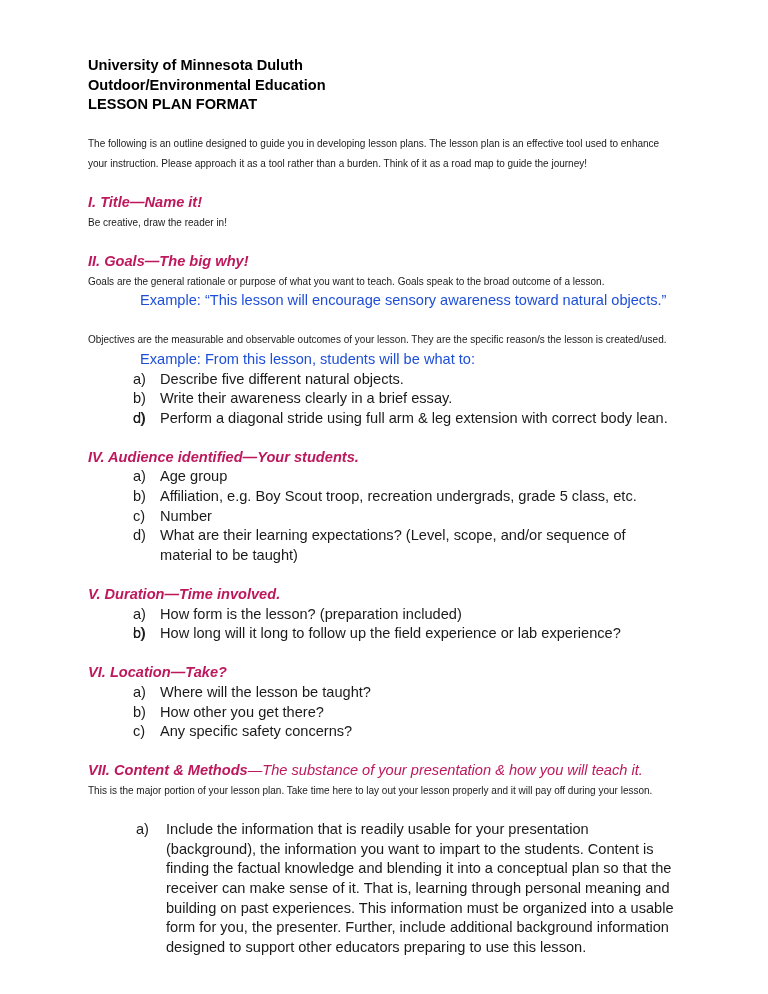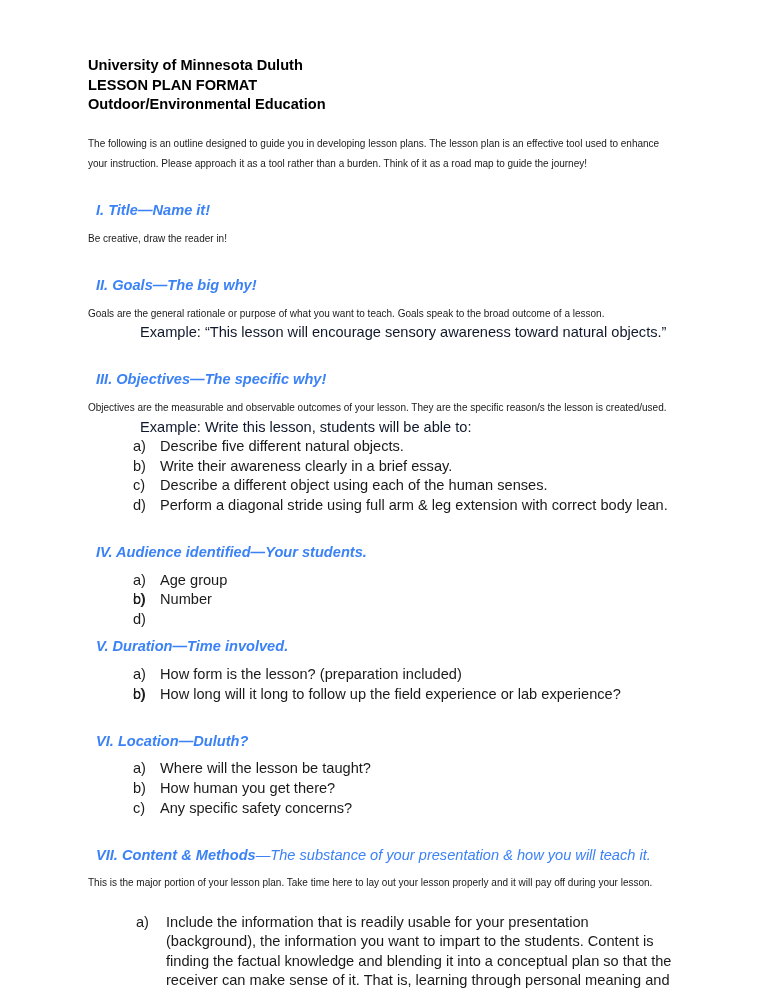--- a/index.html
+++ b/index.html
@@ -34,32 +34,32 @@
     line-height: 19.6px;
     color: #1a1a1a;
     margin: 0;
     text-align: left;
   }
   .section-heading {
     font-weight: bold;
     font-style: italic;
     font-size: 14.6px;
     line-height: 19.6px;
-    color: #3b82f6;
-    margin: 8px;
+    color: #be185d;
+    margin: 0;
   }
   .section-heading .tail-italic {
     font-weight: normal;
     font-style: italic;
   }
   .gap-sm { height: 19.6px; }
   .example-line {
     font-size: 14.6px;
     line-height: 19.6px;
-    color: #0f172a;
+    color: #1d4ed8;
     margin: 0;
     padding-left: 52px;
   }
   ul.alpha-list {
     list-style: none;
     margin: 0;
     padding: 0;
   }
   ul.alpha-list > li {
     font-size: 14.6px;
@@ -85,22 +85,22 @@
   .sec-block { margin: 0; }
 </style>
 </head>
 <body>
 
 <div class="page">
   <div class="content">
 
     <div class="heading-block">
       <div>University of Minnesota Duluth</div>
+      <div>Outdoor/Environmental Education</div>
       <div>LESSON PLAN FORMAT</div>
-      <div>Outdoor/Environmental Education</div>
     </div>
 
     <div class="gap-sm"></div>
 
     <p class="para">The following is an outline designed to guide you in developing lesson plans. The lesson plan is an effective tool used to enhance your instruction. Please approach it as a tool rather than a burden.  Think of it as a road map to guide the journey!</p>
 
     <div class="gap-sm"></div>
 
     <div class="sec-block">
       <p class="section-heading">I. Title—Name it!</p>
@@ -111,61 +111,60 @@
 
     <div class="sec-block">
       <p class="section-heading">II. Goals—The big why!</p>
       <p class="para">Goals are the general rationale or purpose of what you want to teach.  Goals speak to the broad outcome of a lesson.</p>
       <p class="example-line">Example: “This lesson will encourage sensory awareness toward natural objects.”</p>
     </div>
 
     <div class="gap-sm"></div>
 
     <div class="sec-block">
-      <p class="section-heading">III. Objectives—The specific why!</p>
       <p class="para">Objectives are the measurable and observable outcomes of your lesson. They are the specific reason/s the lesson is created/used.</p>
-      <p class="example-line">Example: Write this lesson, students will be able to:</p>
+      <p class="example-line">Example: From this lesson, students will be what to:</p>
       <ul class="alpha-list">
         <li><span class="marker">a)</span><span>Describe five different natural objects.</span></li>
         <li><span class="marker">b)</span><span>Write their awareness clearly in a brief essay.</span></li>
-        <li><span class="marker">c)</span><span>Describe a different object using each of the human senses.</span></li>
+        <li><span class="marker">c)</span></li>
         <li><span class="marker">d)</span><span>Perform a diagonal stride using full arm &amp; leg extension with correct body lean.</span></li>
       </ul>
     </div>
 
     <div class="gap-sm"></div>
 
     <div class="sec-block">
       <p class="section-heading">IV. Audience identified—Your students.</p>
       <ul class="alpha-list">
         <li><span class="marker">a)</span><span>Age group</span></li>
-        <li><span class="marker">b)</span></li>
+        <li><span class="marker">b)</span><span>Affiliation, e.g. Boy Scout troop, recreation undergrads, grade 5 class, etc.</span></li>
         <li><span class="marker">c)</span><span>Number</span></li>
-        <li><span class="marker">d)</span></li>
+        <li><span class="marker">d)</span><span>What are their learning expectations? (Level, scope, and/or sequence of material to be taught)</span></li>
       </ul>
     </div>
 
     <div class="gap-sm"></div>
 
     <div class="sec-block">
       <p class="section-heading">V. Duration—Time involved.</p>
       <ul class="alpha-list">
         <li><span class="marker">a)</span><span>How form is the lesson?  (preparation included)</span></li>
         <li><span class="marker">b)</span></li>
         <li><span class="marker">c)</span><span>How long will it long to follow up the field experience or lab experience?</span></li>
       </ul>
     </div>
 
     <div class="gap-sm"></div>
 
     <div class="sec-block">
-      <p class="section-heading">VI. Location—Duluth?</p>
+      <p class="section-heading">VI. Location—Take?</p>
       <ul class="alpha-list">
         <li><span class="marker">a)</span><span>Where will the lesson be taught?</span></li>
-        <li><span class="marker">b)</span><span>How human you get there?</span></li>
+        <li><span class="marker">b)</span><span>How other you get there?</span></li>
         <li><span class="marker">c)</span><span>Any specific safety concerns?</span></li>
       </ul>
     </div>
 
     <div class="gap-sm"></div>
 
     <div class="sec-block">
       <p class="section-heading"><span>VII. Content &amp; Methods</span><span class="tail-italic">—The substance of your presentation &amp; how you will teach it.</span></p>
       <p class="para">This is the major portion of your lesson plan.  Take time here to lay out your lesson properly and it will pay off during your lesson.</p>
       <div class="gap-sm"></div>

